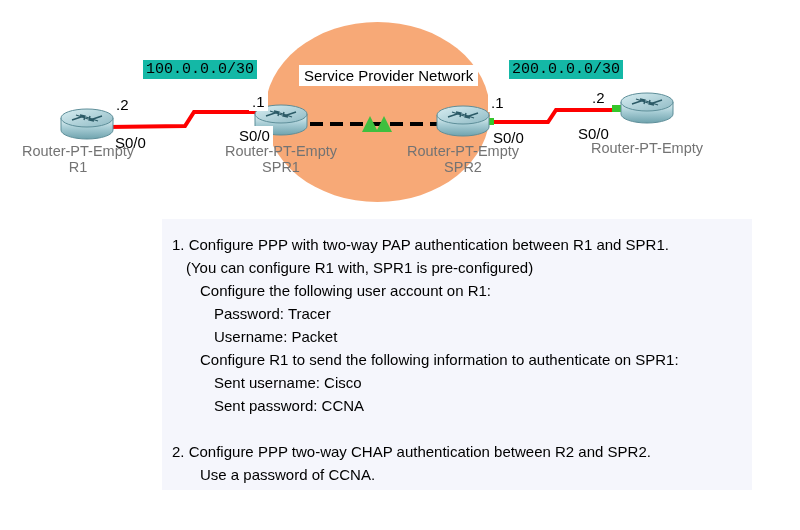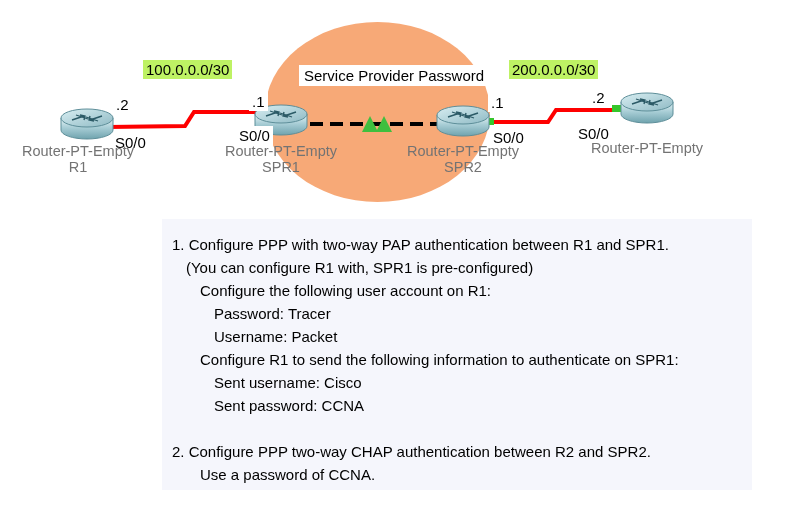--- a/index.html
+++ b/index.html
@@ -63,22 +63,23 @@
     line-height: 17px;
     white-space: nowrap;
     padding: 1px 3px;
     color: #000;
   }
   .chip.sp-title {
     font-size: 15px;
     padding: 2px 5px;
   }
   .chip.netaddr {
-    background: #bef264;
-    font-size: 15px;
+    background: #14b8a6;
+    font-size: 15px;
+    font-family: Liberation Mono, monospace;
   }
 
   
   .devname {
     position: absolute;
     font-size: 14.5px;
     line-height: 16px;
     white-space: nowrap;
     text-align: center;
     color: #737373;
@@ -228,21 +229,21 @@
   </div>
 
   <div class="chip netaddr" style="left:143px; top:60px;">
     <span>100.0.0.0/30</span>
   </div>
   <div class="chip netaddr" style="left:509px; top:60px;">
     <span>200.0.0.0/30</span>
   </div>
 
   <div class="chip sp-title" style="left:299px; top:65px;">
-    <span>Service Provider Password</span>
+    <span>Service Provider Network</span>
   </div>
 
   <div class="instructions">
     <div class="lines">
         <div class="iline ind0">1. Configure PPP with two-way PAP authentication between R1 and SPR1.</div>
         <div class="iline ind1">(You can configure R1 with, SPR1 is pre-configured)</div>
         <div class="iline ind2">Configure the following user account on R1:</div>
         <div class="iline ind3">Password: Tracer</div>
         <div class="iline ind3">Username: Packet</div>
         <div class="iline ind2">Configure R1 to send the following information to authenticate on SPR1:</div>

